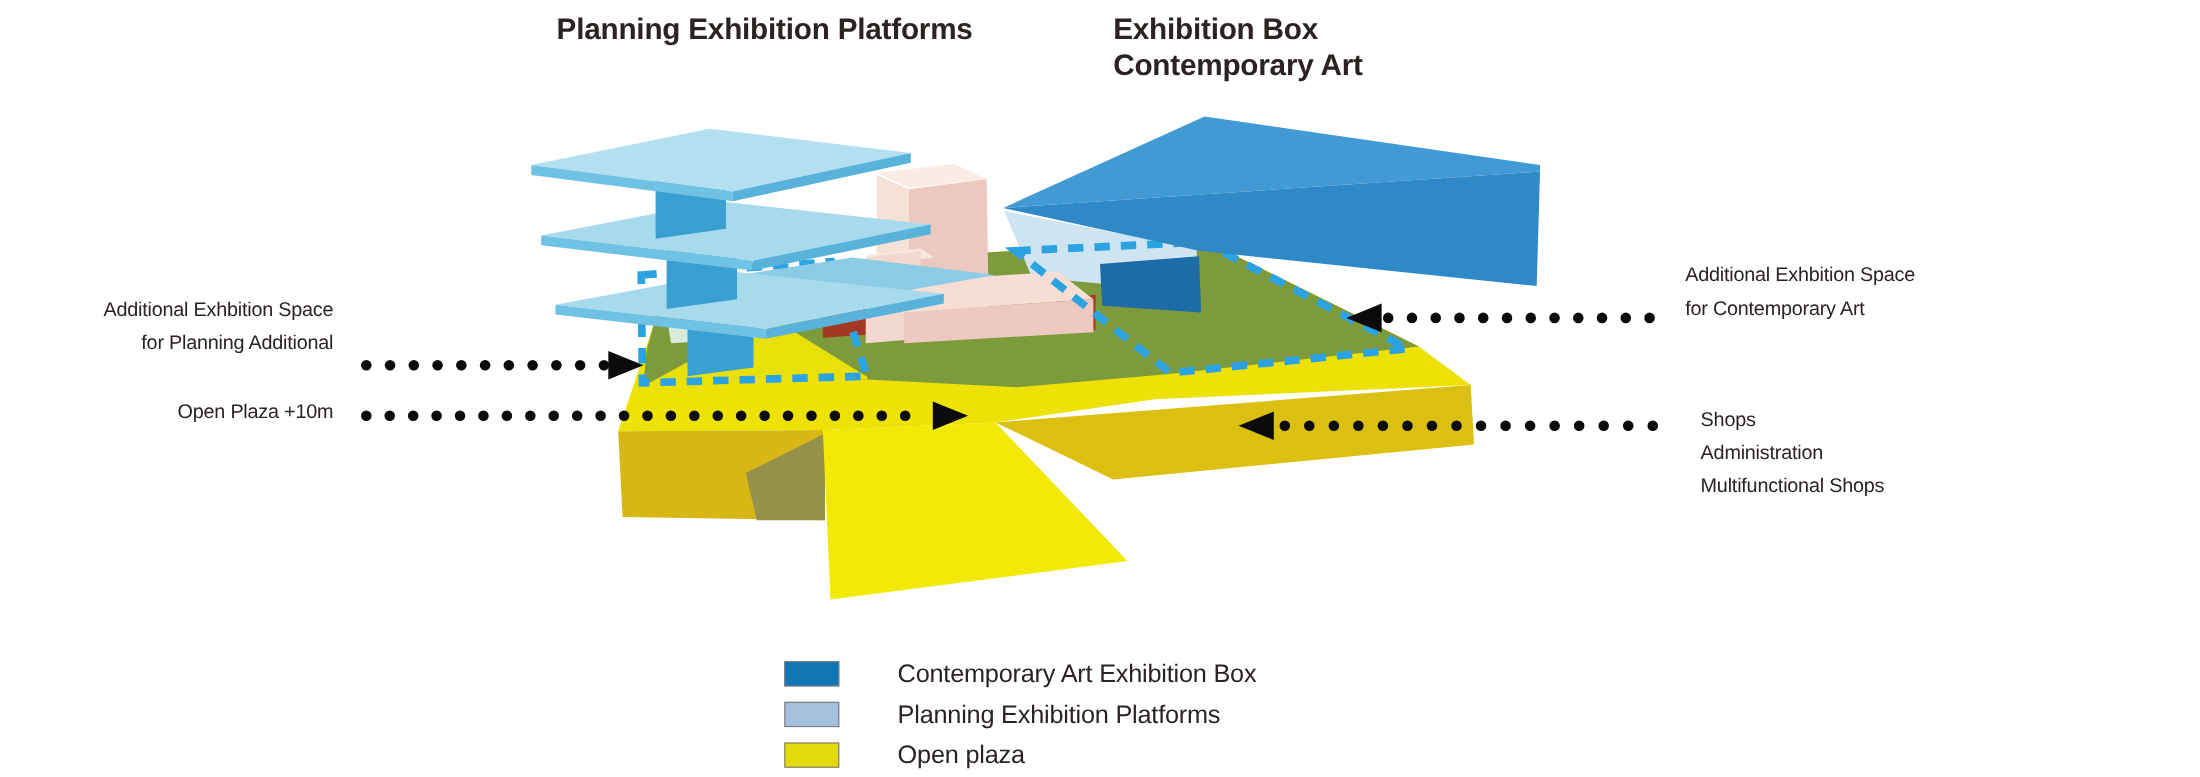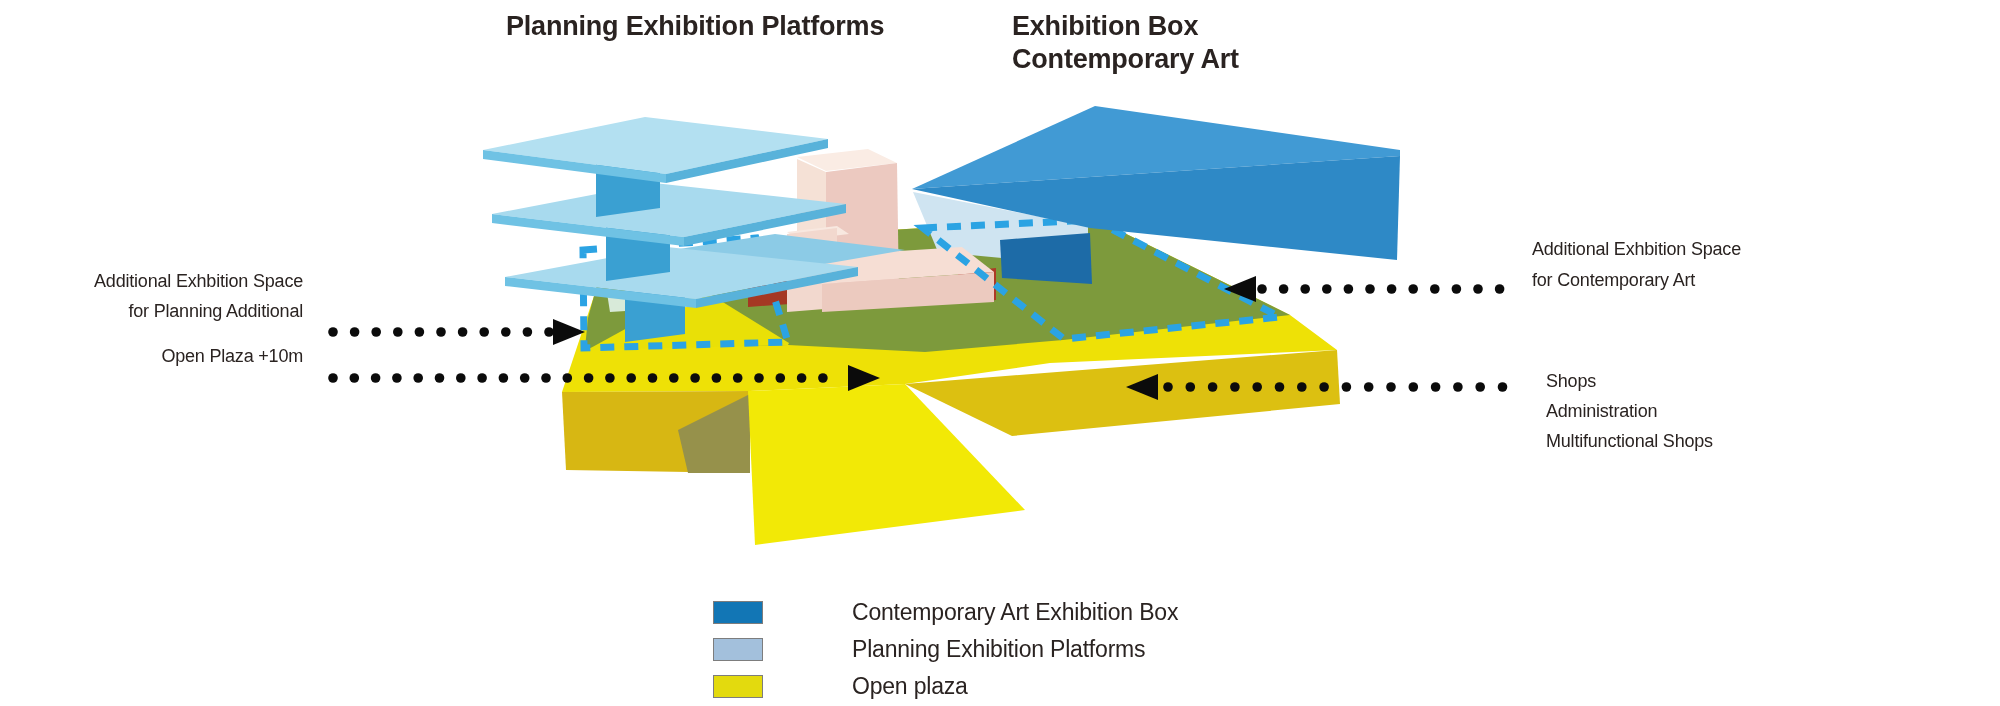--- a/index.html
+++ b/index.html
@@ -6,21 +6,21 @@
   body{width:2000px;height:706px;position:relative;overflow:hidden;
        font-family:"Liberation Sans", sans-serif;color:#2a2321;}
   #model-svg{position:absolute;left:0;top:0;z-index:1;}
   .lbl{position:absolute;z-index:3;white-space:nowrap;letter-spacing:-0.2px;}
   .title{font-size:27px;line-height:33px;font-weight:600;}
   .ann{font-size:18px;line-height:30px;font-weight:500;}
   .right-align{text-align:right;}
   #label-right-1{line-height:31px;}
   .indent{margin-left:13px;}
   #legend{position:absolute;left:713px;top:600px;z-index:3;}
-  .legend-row{display:flex;align-items:center;margin-bottom:12px;height:25px;gap:36px;}
+  .legend-row{display:flex;align-items:center;margin-bottom:12px;height:25px;}
   .swatch{width:50px;height:23px;border:1px solid #7d7d7d;box-sizing:border-box;flex:0 0 auto;}
   .legend-label{margin-left:53px;font-size:23px;font-weight:500;letter-spacing:-0.2px;color:#2a2321;}
 </style>
 </head>
 <body>
 
 <svg id="model-svg" width="2000" height="706" viewBox="0 0 2000 706" xmlns="http://www.w3.org/2000/svg">
 
   <g>
     <polygon fill="#eee106" points="562,392 600,278 756,238 923,228 1094,218 1290,315 1337,350 1050,363 905,384 750,391"></polygon>
@@ -161,21 +161,21 @@
 <div class="lbl title" style="left:1012px;top:10px;">
   <div>Exhibition Box</div>
   <div>Contemporary Art</div>
 </div>
 
 <div class="lbl ann right-align" id="label-left-1" style="right:1697px;top:266px;">
   <div>Additional Exhbition Space</div>
   <div>for Planning Additional</div>
 </div>
 
-<div class="lbl ann right-align" id="label-left-2" style="right:1697px;top:341px;">Open Plaza +10m</div>
+<div class="lbl ann right-align" id="label-left-2" style="right:1697px;top:359px;">Open Plaza +10m</div>
 
 <div class="lbl ann" id="label-right-1" style="left:1532px;top:234px;">
   <div>Additional Exhbition Space</div>
   <div>for Contemporary Art</div>
 </div>
 
 <div class="lbl ann" id="label-right-2" style="left:1533px;top:366px;">
   <div class="indent">Shops</div>
   <div class="indent">Administration</div>
   <div class="indent">Multifunctional Shops</div>

